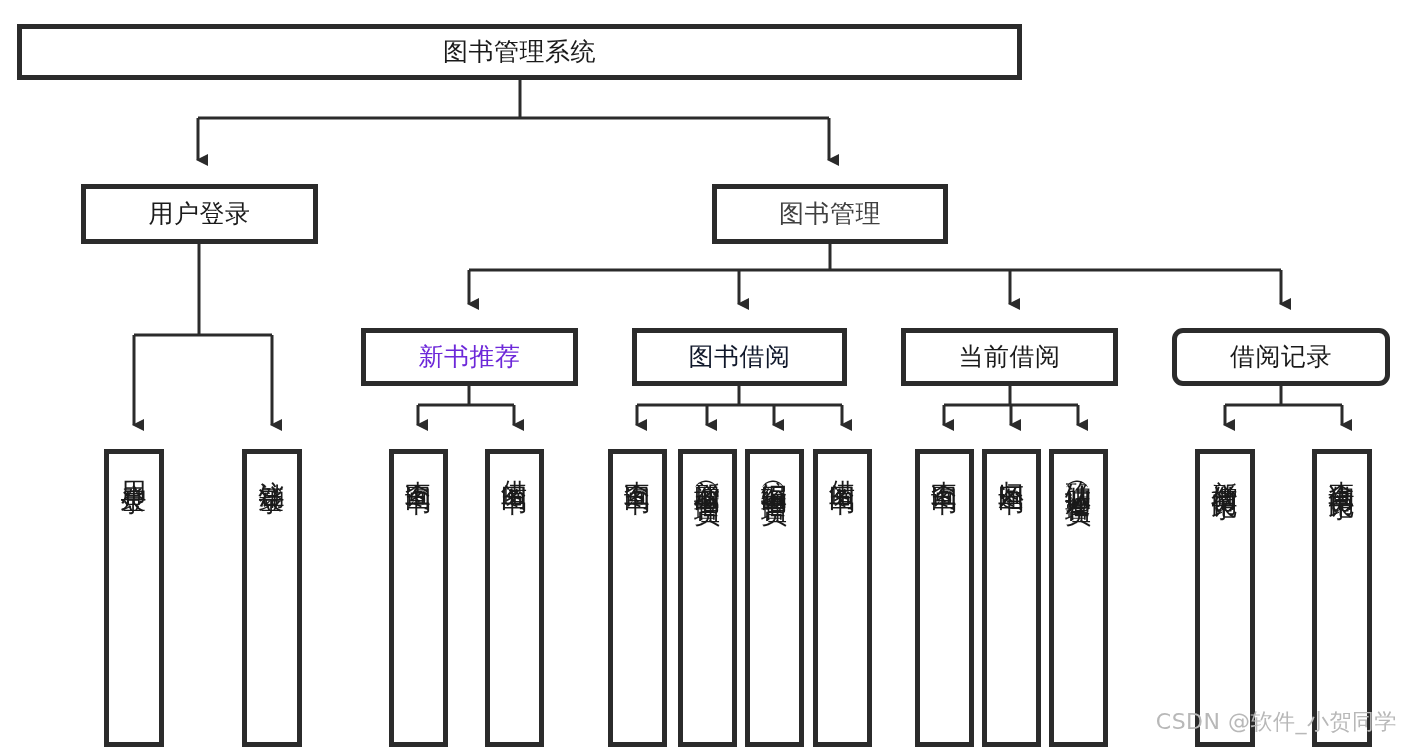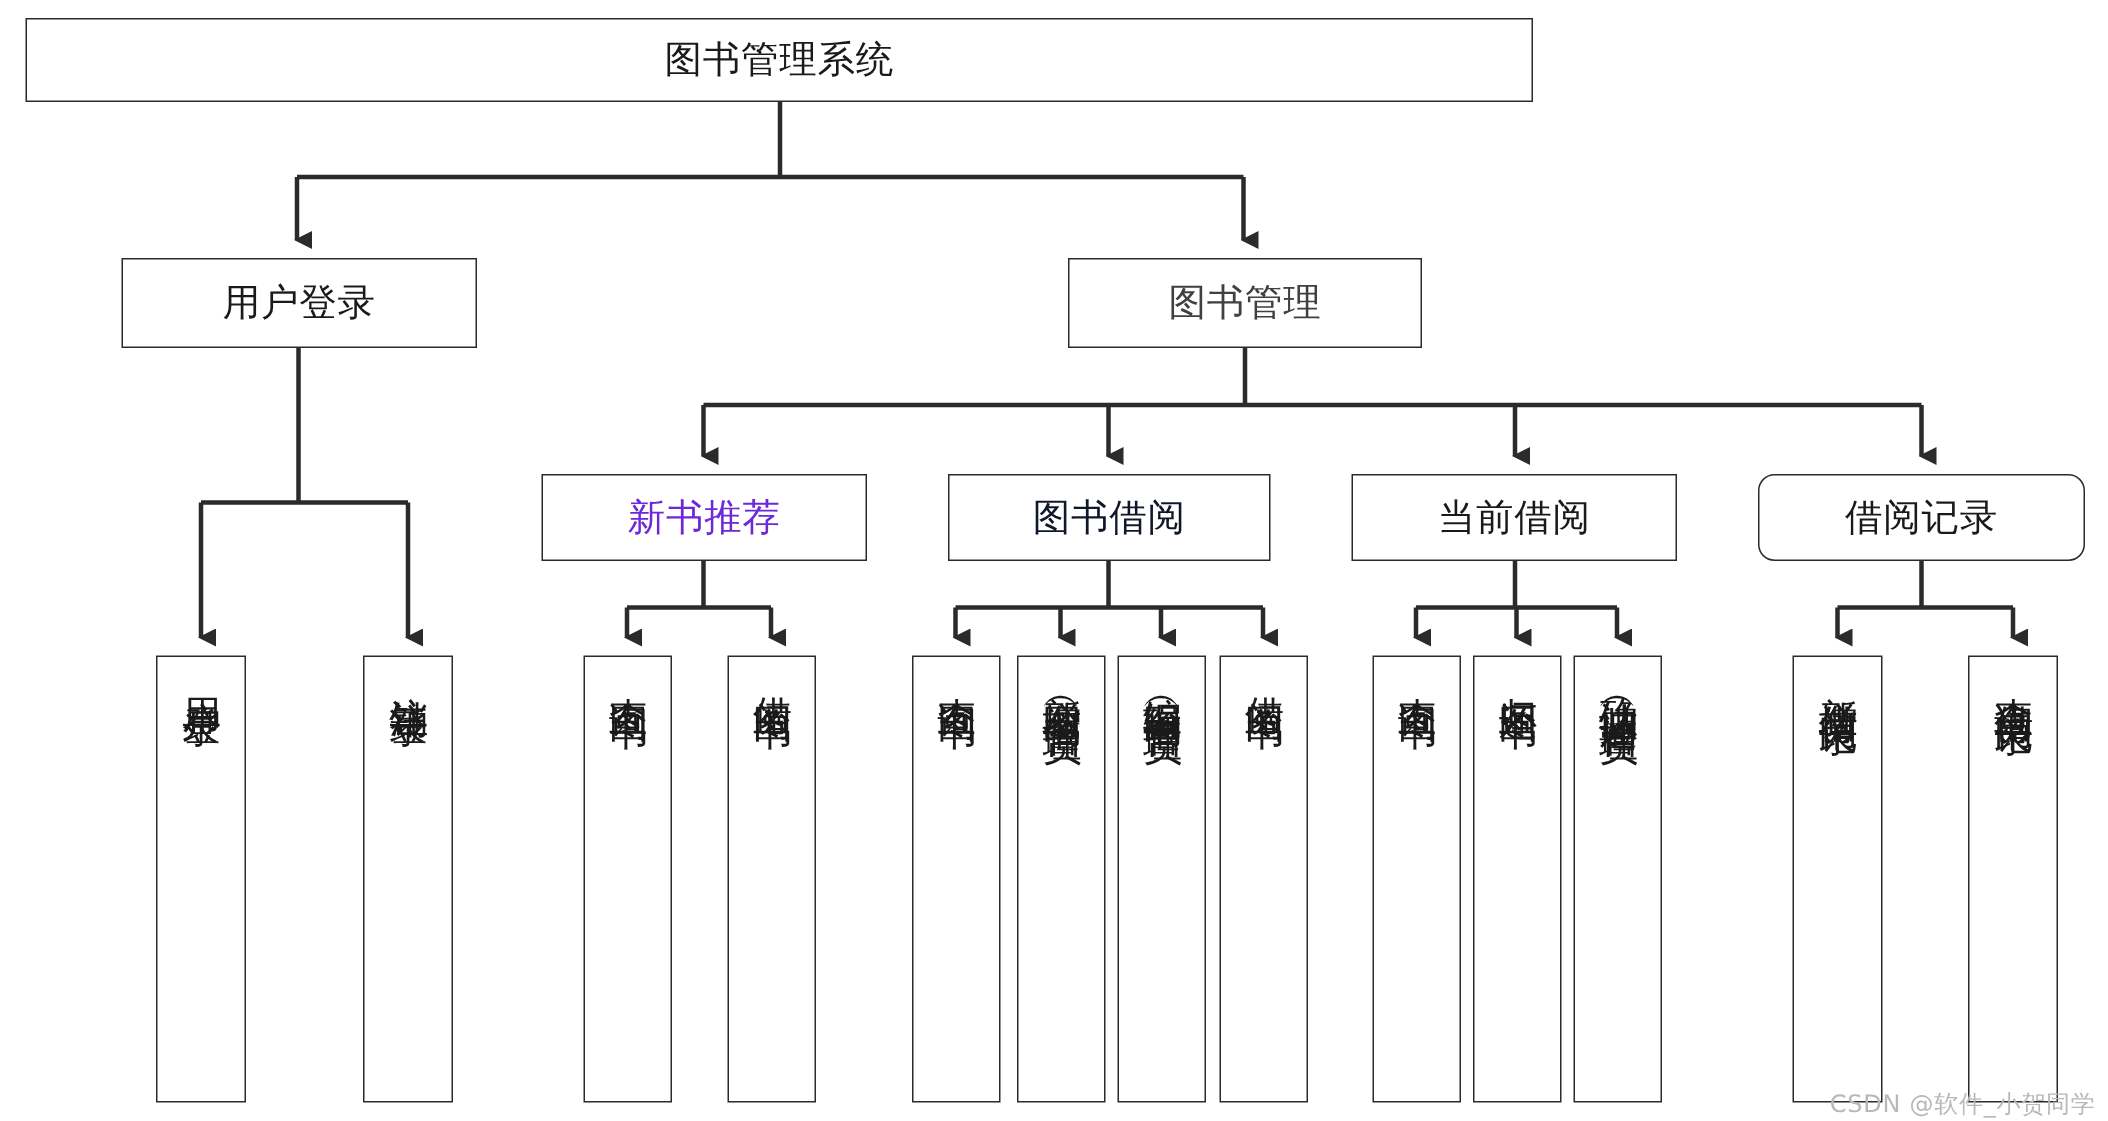--- a/index.html
+++ b/index.html
@@ -21,26 +21,27 @@
     position: absolute;
     left: 0;
     top: 0;
     width: 1405px;
     height: 747px;
     pointer-events: none;
   }
   .node {
     position: absolute;
     box-sizing: border-box;
-    border: 1px solid #ec4899;
+    border: 5px solid #ec4899;
     background: #ffffff;
     display: flex;
     align-items: center;
     justify-content: center;
     color: #1a1a1a;
+    margin-top: 12px;
   }
   .node .label {
     display: block;
     text-align: center;
     line-height: 1.02;
     letter-spacing: 0.5px;
   }
   .node.horiz .label {
     font-size: 25px;
     writing-mode: horizontal-tb;
@@ -54,22 +55,22 @@
     writing-mode: vertical-rl;
     text-orientation: upright;
     font-size: 26px;
     line-height: 1.0;
     letter-spacing: 3px;
     white-space: nowrap;
   }
   #watermark {
     position: absolute;
     right: 8px;
-    bottom: 0;
-    font-size: 16px;
+    bottom: 10px;
+    font-size: 22px;
     color: #b8b8b8;
     letter-spacing: 0.5px;
     white-space: nowrap;
   }
 </style>
 </head>
 <body>
 
 <div id="canvas" style="background: rgb(255, 255, 255);">
 

